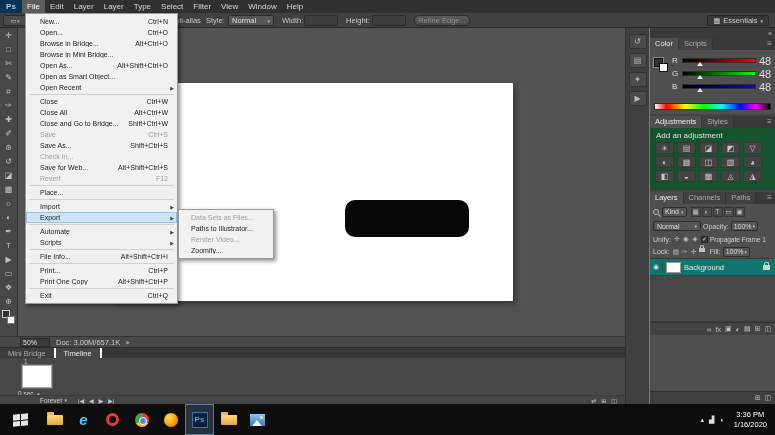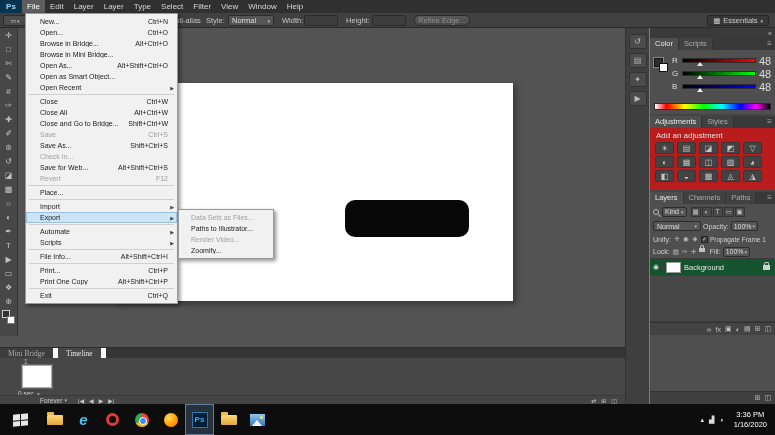--- a/index.html
+++ b/index.html
@@ -61,21 +61,21 @@
   .slider-row { height:13px; display:flex; align-items:center; gap:3px; }
   .sl-label { width:7px; font-size:8px; color:#ddd; }
   .sl-track { flex:1; height:5px; border:1px solid #2e2e2e; position:relative; }
   .t0 { background:linear-gradient(90deg,#000,#f00); }
   .t1 { background:linear-gradient(90deg,#000,#0f0); }
   .t2 { background:linear-gradient(90deg,#000,#00f); }
   .sl-thumb { position:absolute; left:19%; top:3px; width:0; height:0; border-left:3px solid transparent; border-right:3px solid transparent; border-bottom:4px solid #e8e8e8; }
   .sl-val { width:12px; font-size:11px; color:#ddd; text-align:right; }
   .spectrum { position:absolute; left:4px; right:4px; bottom:4px; height:7px; border:1px solid #2e2e2e; background:linear-gradient(90deg,#fff 0,#f00 10%,#ff0 26%,#0f0 42%,#0ff 58%,#00f 74%,#f0f 88%,#000 100%); }
   .pgap { height:2px; background:#454545; }
-  .adj-content { height:62px; background:#b91c1c; }
+  .adj-content { height:62px; background:#14532d; }
   .adj-title { padding:3px 0 1px 6px; font-size:8px; color:#e0e0e0; }
   .adj-grid { display:flex; flex-wrap:wrap; padding:1px 4px 0 5px; gap:2px 3px; }
   .adj-ico { width:19px; height:12px; background:#434343; border:1px solid #373737; border-radius:2px; color:#c6c6c6; font-size:8px; display:flex; align-items:center; justify-content:center; }
   .layers-content { height:200px; background:#4f4f4f; position:relative; }
   .lrow { display:flex; align-items:center; padding:0 3px; gap:2px; white-space:nowrap; }
   .filter-row { height:15px; }
   .css-search { position:relative; width:6px; height:6px; border:1px solid #bbb; border-radius:50%; display:inline-block; margin-right:1px; }
   .css-search::after { content:''; position:absolute; left:4px; top:5px; width:3px; height:1px; background:#bbb; transform:rotate(45deg); }
   .kind-select { height:10px; background:#555; border:1px solid #2d2d2d; border-radius:2px; font-size:7px; color:#ddd; display:flex; align-items:center; gap:2px; padding:0 2px; }
   .filter-icons { display:flex; gap:1px; margin-left:2px; }
@@ -86,40 +86,40 @@
   .small { font-size:6.5px; }
   .val-select { height:10px; display:flex; align-items:center; gap:1px; font-size:7px; color:#ddd; border:1px solid #2d2d2d; background:#555; padding:0 2px; border-radius:2px; }
   .unify-row { height:12px; }
   .u-icons { display:flex; gap:1px; }
   .u-ico { font-size:6.5px; color:#c0c0c0; width:8px; text-align:center; }
   .cb { width:7px; height:7px; background:#3c3c3c; border:1px solid #262626; display:inline-flex; align-items:center; justify-content:center; }
   .ck { font-size:6px; color:#ddd; line-height:7px; }
   .lock-row { height:13px; }
   .fill { margin-left:3px; }
   .layer-list { height:64px; border-top:1px solid #3a3a3a; border-bottom:1px solid #3a3a3a; background:#474747; }
-  .layer-row { height:17px; display:flex; align-items:center; background:#14532d; border-bottom:1px solid #404040; }
+  .layer-row { height:17px; display:flex; align-items:center; background:#0f766e; border-bottom:1px solid #404040; }
   .eye { width:13px; text-align:center; font-size:7px; color:#ddd; border-right:1px solid #404040; }
   .thumb { width:15px; height:11px; background:#fff; border:1px solid #999; margin:0 3px; }
   .lname { flex:1; font-size:7.5px; color:#e5e5e5; }
   .css-lock { position:relative; width:7px; height:5px; background:#cfcfcf; display:inline-block; margin:0 5px 0 2px; }
   .css-lock::before { content:''; position:absolute; left:1px; top:-3px; width:3px; height:3px; border:1px solid #cfcfcf; border-bottom:none; border-radius:2px 2px 0 0; }
   .css-lock-sm { position:relative; width:6px; height:4px; background:#c0c0c0; display:inline-block; }
   .css-lock-sm::before { content:''; position:absolute; left:1px; top:-3px; width:2px; height:3px; border:1px solid #c0c0c0; border-bottom:none; border-radius:2px 2px 0 0; }
   .lp-bottom { height:13px; border-top:1px solid #333; background:#434343; display:flex; justify-content:flex-end; align-items:center; gap:4px; padding-right:4px; }
   .b-ico { font-size:7px; color:#bdbdbd; }
   .dock-bottom { position:absolute; bottom:0; left:0; right:0; height:13px; background:#3f3f3f; border-top:1px solid #333; display:flex; justify-content:flex-end; align-items:center; gap:4px; padding-right:4px; }
 
   
   .statusbar { position:absolute; left:0; top:336px; width:625px; height:11px; background:#474747; border-top:1px solid #333; display:flex; align-items:center; gap:6px; font-size:7.5px; color:#c9c9c9; }
   .zoom-box { margin-left:20px; width:30px; height:9px; background:#3b3b3b; border:1px solid #2a2a2a; line-height:8px; padding-left:2px; font-size:7px; color:#ddd; }
   .sb-arrow { font-size:5px; color:#999; }
 
   
   .tl-tabs { position:absolute; left:0; top:347px; width:625px; height:11px; background:#353535; border-top:1px solid #2c2c2c; display:flex; }
-  .ttab { padding:0 8px; line-height:11px; font-size:7.5px; color:#ababab; background:#3d3d3d; border-right:5px solid #ffffff; white-space:nowrap;font-family:Liberation Serif, serif; }
+  .ttab { padding:0 8px; line-height:11px; font-size:7.5px; color:#ababab; background:#3d3d3d; border-right:2px solid #ffffff; white-space:nowrap; }
   .ttab.active { background:#474747; color:#e8e8e8; }
   .timeline { position:absolute; left:0; top:358px; width:625px; height:46px; background:#474747; }
   .frame-num { position:absolute; left:24px; top:0; font-size:6.5px; color:#bbb; }
   .frame-thumb { position:absolute; left:22px; top:7px; width:30px; height:23px; background:#fff; border:1px solid #aaa; outline:1px solid #666; }
   .frame-delay { position:absolute; left:18px; top:32px; font-size:6.5px; color:#ccc; display:flex; gap:2px; align-items:center; }
   .tl-controls { position:absolute; left:0; bottom:0; width:100%; height:9px; display:flex; align-items:center; gap:3px; padding-left:40px; border-top:1px solid #3a3a3a; background:#454545; }
   .loop-select { font-size:6.5px; color:#ccc; display:flex; gap:2px; align-items:center; margin-right:8px; }
   .transport { display:flex; gap:5px; }
   .t-ico { font-size:6px; color:#c5c5c5; }
   .tl-right { margin-left:auto; display:flex; gap:5px; padding-right:8px; }
@@ -434,20 +434,25 @@
           <span class="b-ico">⊞</span>
           <span class="b-ico">◫</span>
         </div>
       <div class="dock-bottom">
           <span class="b-ico">⊞</span>
           <span class="b-ico">◫</span>
         </div>
     </div>
   </div>
 
+  <div class="statusbar">
+    <div class="zoom-box">50%</div>
+    <span class="doc-info">Doc: 3.00M/657.1K</span>
+    <span class="sb-arrow">▶</span>
+  </div>
 
   <div class="tl-tabs">
       <div class="ttab">Mini Bridge</div>
       <div class="ttab active">Timeline</div>
     </div>
   <div class="timeline">
     <span class="frame-num">1</span>
     <div class="frame-thumb"></div>
     <div class="frame-delay">
       <span>0 sec.</span>

